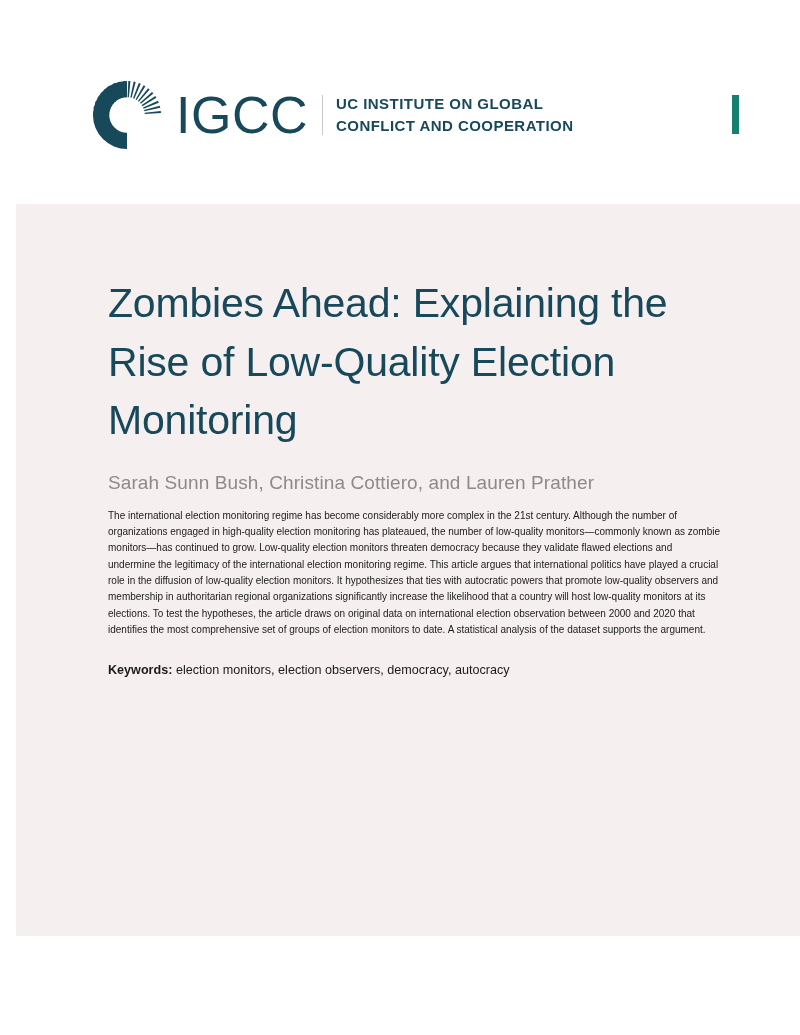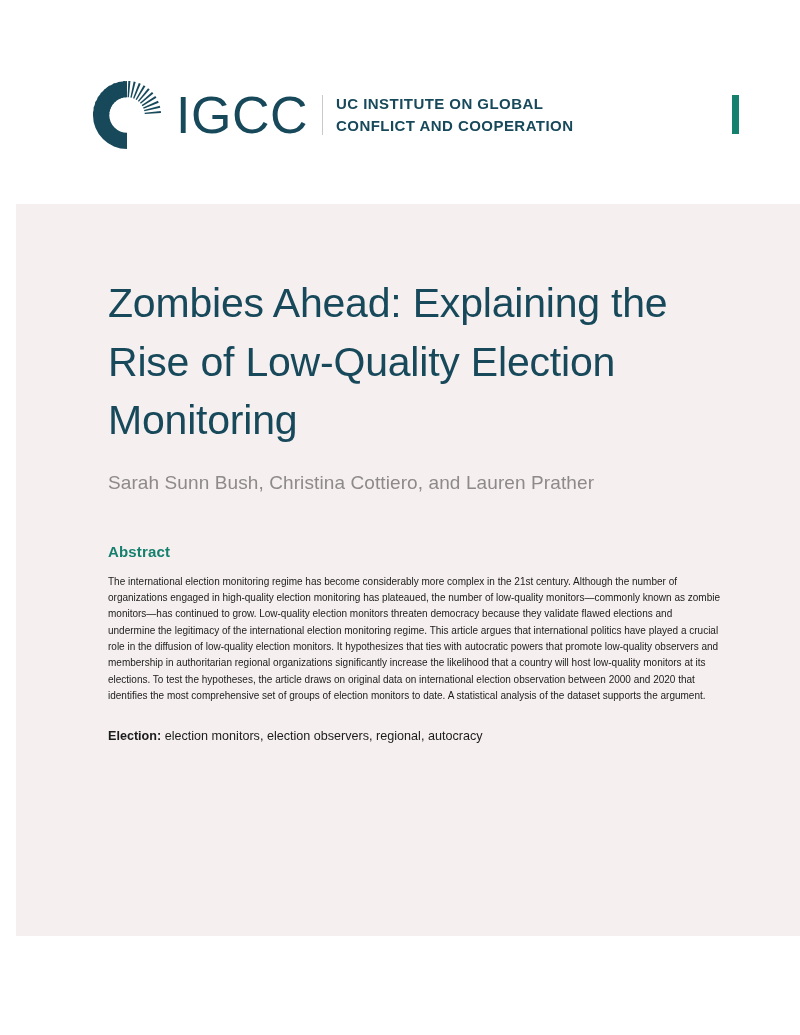--- a/index.html
+++ b/index.html
@@ -257,26 +257,25 @@
   </div>
 
   <div class="body-band">
     <div class="content">
 
       <h1 class="doc-title">Zombies Ahead:
 Explaining the Rise of Low-Quality Election Monitoring</h1>
 
       <div class="authors">Sarah Sunn Bush, Christina Cottiero, and Lauren Prather</div>
 
-      <div class="abstract-heading">Abstract</div>
 
       <div class="abstract-body">The international election monitoring regime has become considerably more complex in the 21st century. Although the number of organizations engaged in high-quality election monitoring has plateaued, the number of low-quality monitors—commonly known as zombie monitors—has continued to grow. Low-quality election monitors threaten democracy because they validate flawed elections and undermine the legitimacy of the international election monitoring regime. This article argues that international politics have played a crucial role in the diffusion of low-quality election monitors. It hypothesizes that ties with autocratic powers that promote low-quality observers and membership in authoritarian regional organizations significantly increase the likelihood that a country will host low-quality monitors at its elections. To test the hypotheses, the article draws on original data on international election observation between 2000 and 2020 that identifies the most comprehensive set of groups of election monitors to date. A statistical analysis of the dataset supports the argument.</div>
 
       <div class="keywords">
-        <b>Election:</b><span> election monitors, election observers, regional, autocracy</span>
+        <b>Keywords:</b><span> election monitors, election observers, democracy, autocracy</span>
       </div>
 
     </div>
   </div>
 
   <div class="footer-band"></div>
 
 </div>
 
 </body></html>

